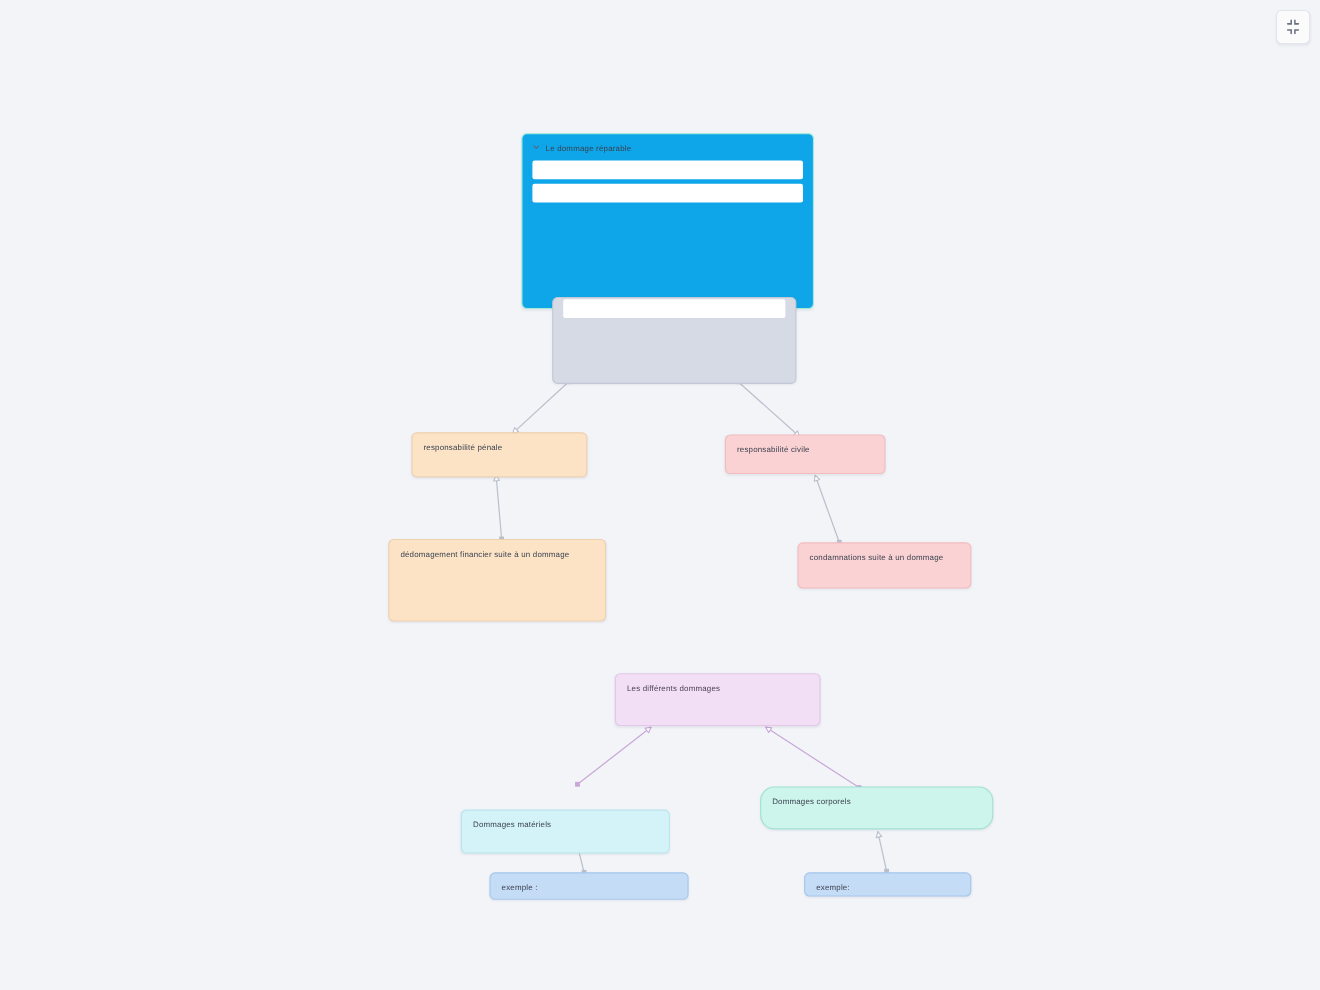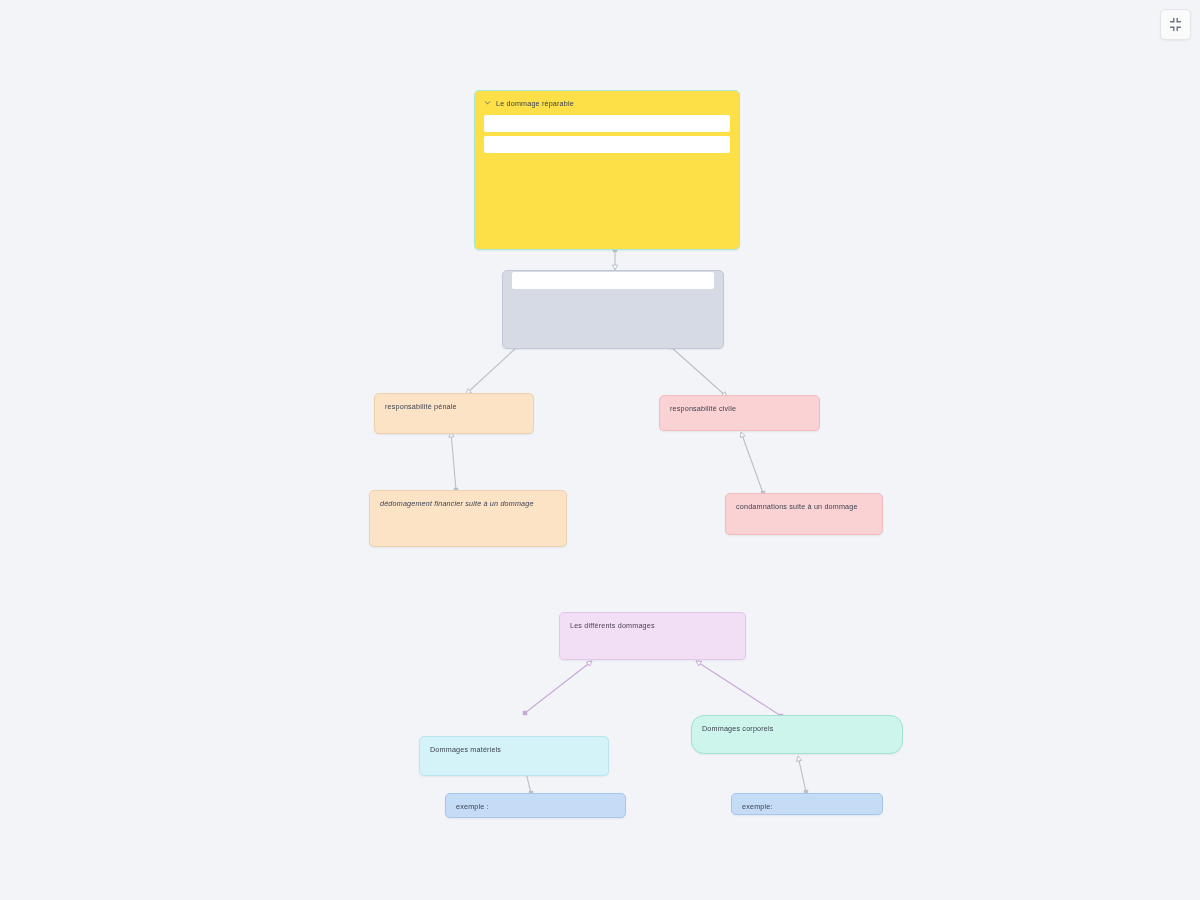--- a/index.html
+++ b/index.html
@@ -74,21 +74,21 @@
   .field-wrap { padding: 1px 9px 0 9px; }
   .field {
     background: #ffffff;
     height: 17px;
     border-radius: 2px;
     margin-bottom: 4px;
   }
   .field:last-child { margin-bottom: 0; }
 
   
-  .c-mint   { background: #fde047; border-color: #a5ead9; }
+  .c-mint   { background: #0ea5e9; border-color: #a5ead9; margin-top: 31px; }
   .c-grey   { background: #d6dae4; border-color: #c2c8d6; }
   .c-orange { background: #fce3c6; border-color: #edd0ae; }
   .c-pink   { background: #fbd2d4; border-color: #f2bcbf; }
   .c-purple { background: #f3dff5; border-color: #e3c7e8; }
   .c-cyan   { background: #d3f3f8; border-color: #b9e5ee; }
   .c-teal   { background: #cdf5ec; border-color: #9fe2d3; border-radius: 13px; }
   .c-blue   { background: #c5dcf7; border-color: #a6c6ec; }
 
   .c-purple .node-title { color: #4a3f52; }
 </style>
@@ -163,26 +163,26 @@
       <div class="node c-grey" style="left: 502px; top: 270px; width: 222px; height: 79px;">
         <div class="field-wrap">
           <div class="field"></div>
         </div>
       </div>
       <div class="node c-orange" style="left: 374px; top: 393px; width: 160px; height: 41px;">
         <div class="node-title plain">
           <span>responsabilité pénale</span>
         </div>
       </div>
-      <div class="node c-pink" style="left: 659px; top: 395px; width: 161px; height: 36px;">
+      <div class="node c-pink" style="left: 659px; top: 395px; width: 146px; height: 36px;">
         <div class="node-title plain">
           <span>responsabilité civile</span>
         </div>
       </div>
-      <div class="node c-orange" style="left: 369px; top: 490px; width: 198px; height: 57px; font-style: italic;">
+      <div class="node c-orange" style="left: 353px; top: 490px; width: 198px; height: 75px;">
         <div class="node-title plain">
           <span>dédomagement financier suite à un dommage</span>
         </div>
       </div>
       <div class="node c-pink" style="left: 725px; top: 493px; width: 158px; height: 42px;">
         <div class="node-title plain">
           <span>condamnations suite à un dommage</span>
         </div>
       </div>
       <div class="node c-purple" style="left: 559px; top: 612px; width: 187px; height: 48px;">

